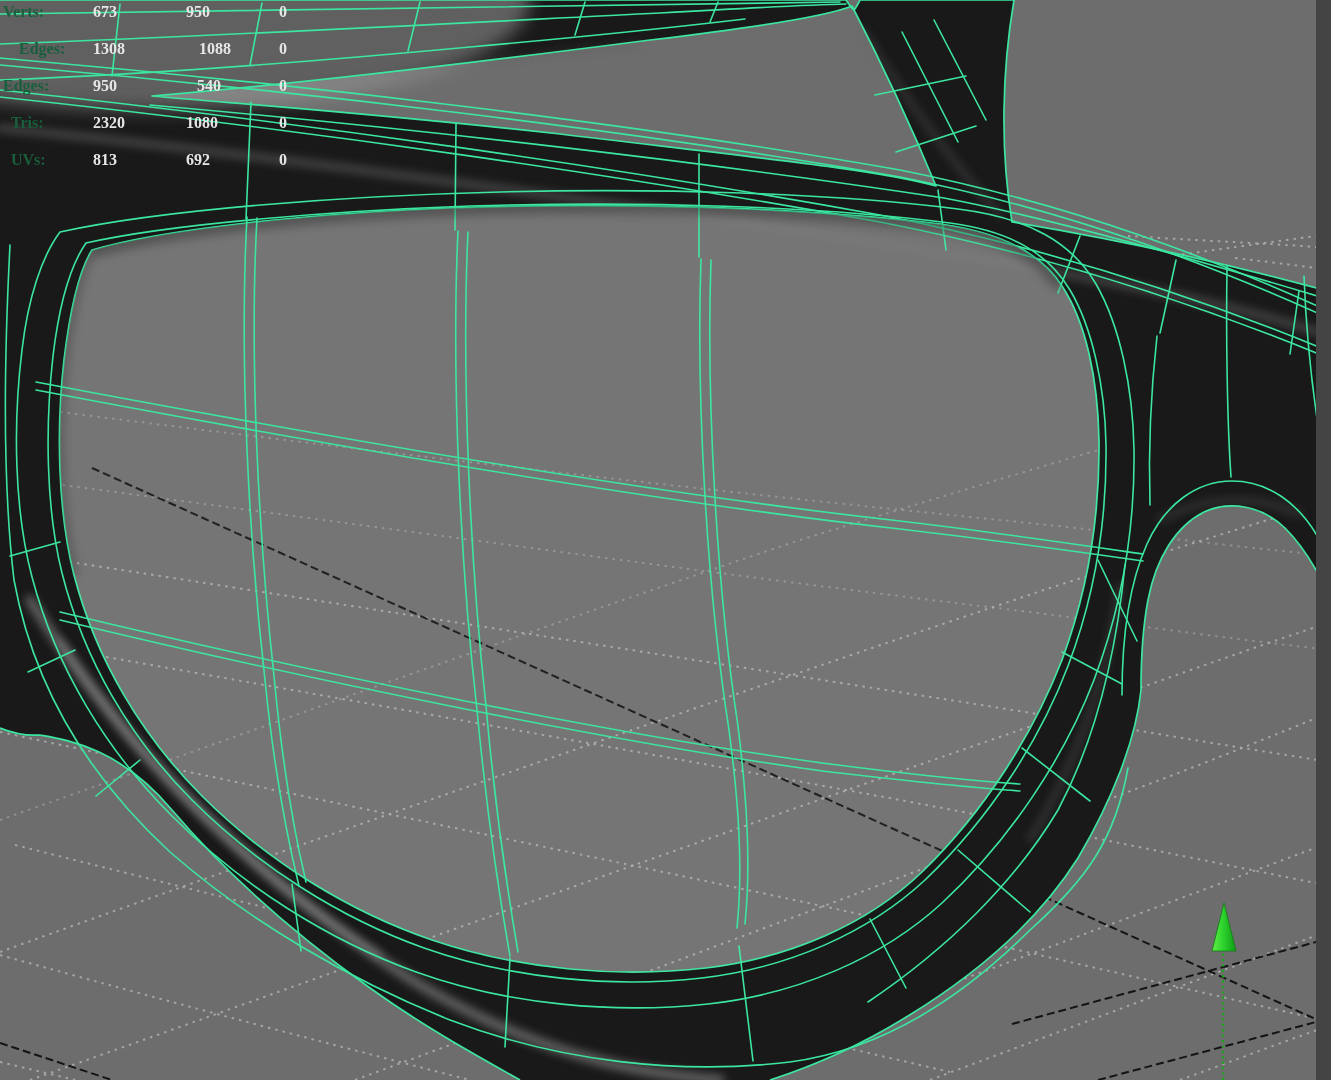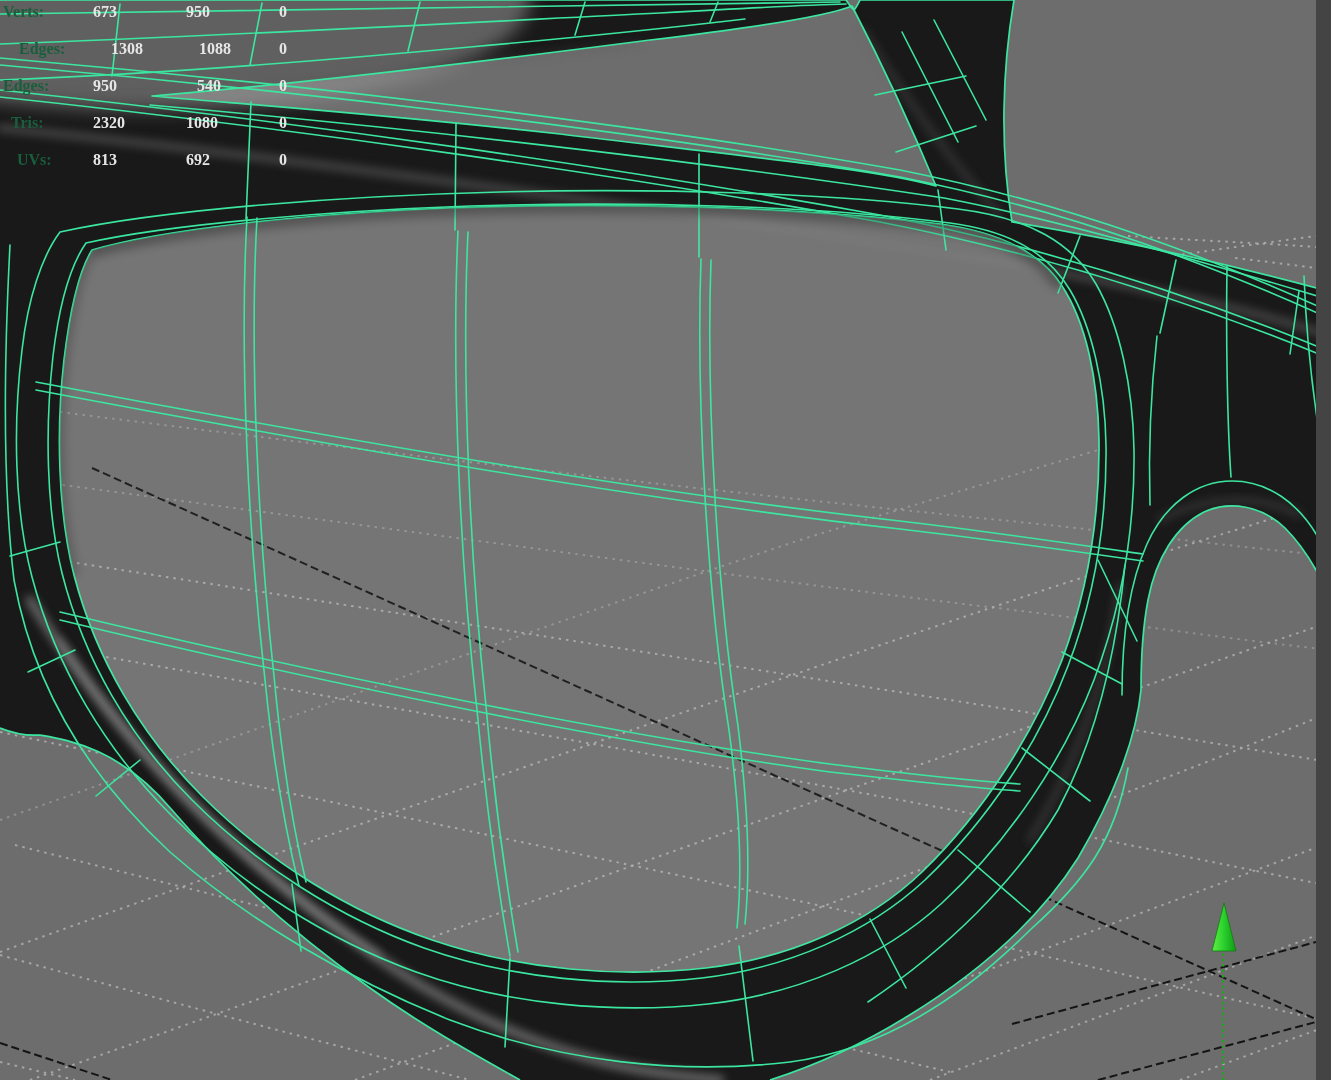--- a/index.html
+++ b/index.html
@@ -249,36 +249,36 @@
 
   <div id="hud">
       <div class="hud-row" style="top: 0px;">
         <span class="hud-cell hud-label" style="left: 0px;">Verts:</span>
         <span class="hud-cell hud-val" style="left: 90px;">673</span>
         <span class="hud-cell hud-val" style="left: 183px;">950</span>
         <span class="hud-cell hud-val" style="left: 276px;">0</span>
       </div>
       <div class="hud-row" style="top: 37px;">
         <span class="hud-cell hud-label" style="left: 16px;">Edges:</span>
-        <span class="hud-cell hud-val" style="left: 90px; margin-left: 18px;">1308</span>
+        <span class="hud-cell hud-val" style="left: 90px;">1308</span>
         <span class="hud-cell hud-val" style="left: 196px;">1088</span>
         <span class="hud-cell hud-val" style="left: 276px;">0</span>
       </div>
       <div class="hud-row" style="top: 74px;">
         <span class="hud-cell hud-label" style="left: 0px;">Edges:</span>
         <span class="hud-cell hud-val" style="left: 90px;">950</span>
         <span class="hud-cell hud-val" style="left: 183px; margin-left: 11px;">540</span>
         <span class="hud-cell hud-val" style="left: 276px;">0</span>
       </div>
       <div class="hud-row" style="top: 111px;">
         <span class="hud-cell hud-label" style="left: 8px;">Tris:</span>
         <span class="hud-cell hud-val" style="left: 90px;">2320</span>
         <span class="hud-cell hud-val" style="left: 183px;">1080</span>
         <span class="hud-cell hud-val" style="left: 276px;">0</span>
       </div>
       <div class="hud-row" style="top: 148px;">
-        <span class="hud-cell hud-label" style="left: 14px;">UVs:</span>
+        <span class="hud-cell hud-label" style="left: 8px;">UVs:</span>
         <span class="hud-cell hud-val" style="left: 90px;">813</span>
         <span class="hud-cell hud-val" style="left: 183px;">692</span>
         <span class="hud-cell hud-val" style="left: 276px;">0</span>
       </div>
     </div>
 </div>
 
 </body></html>

